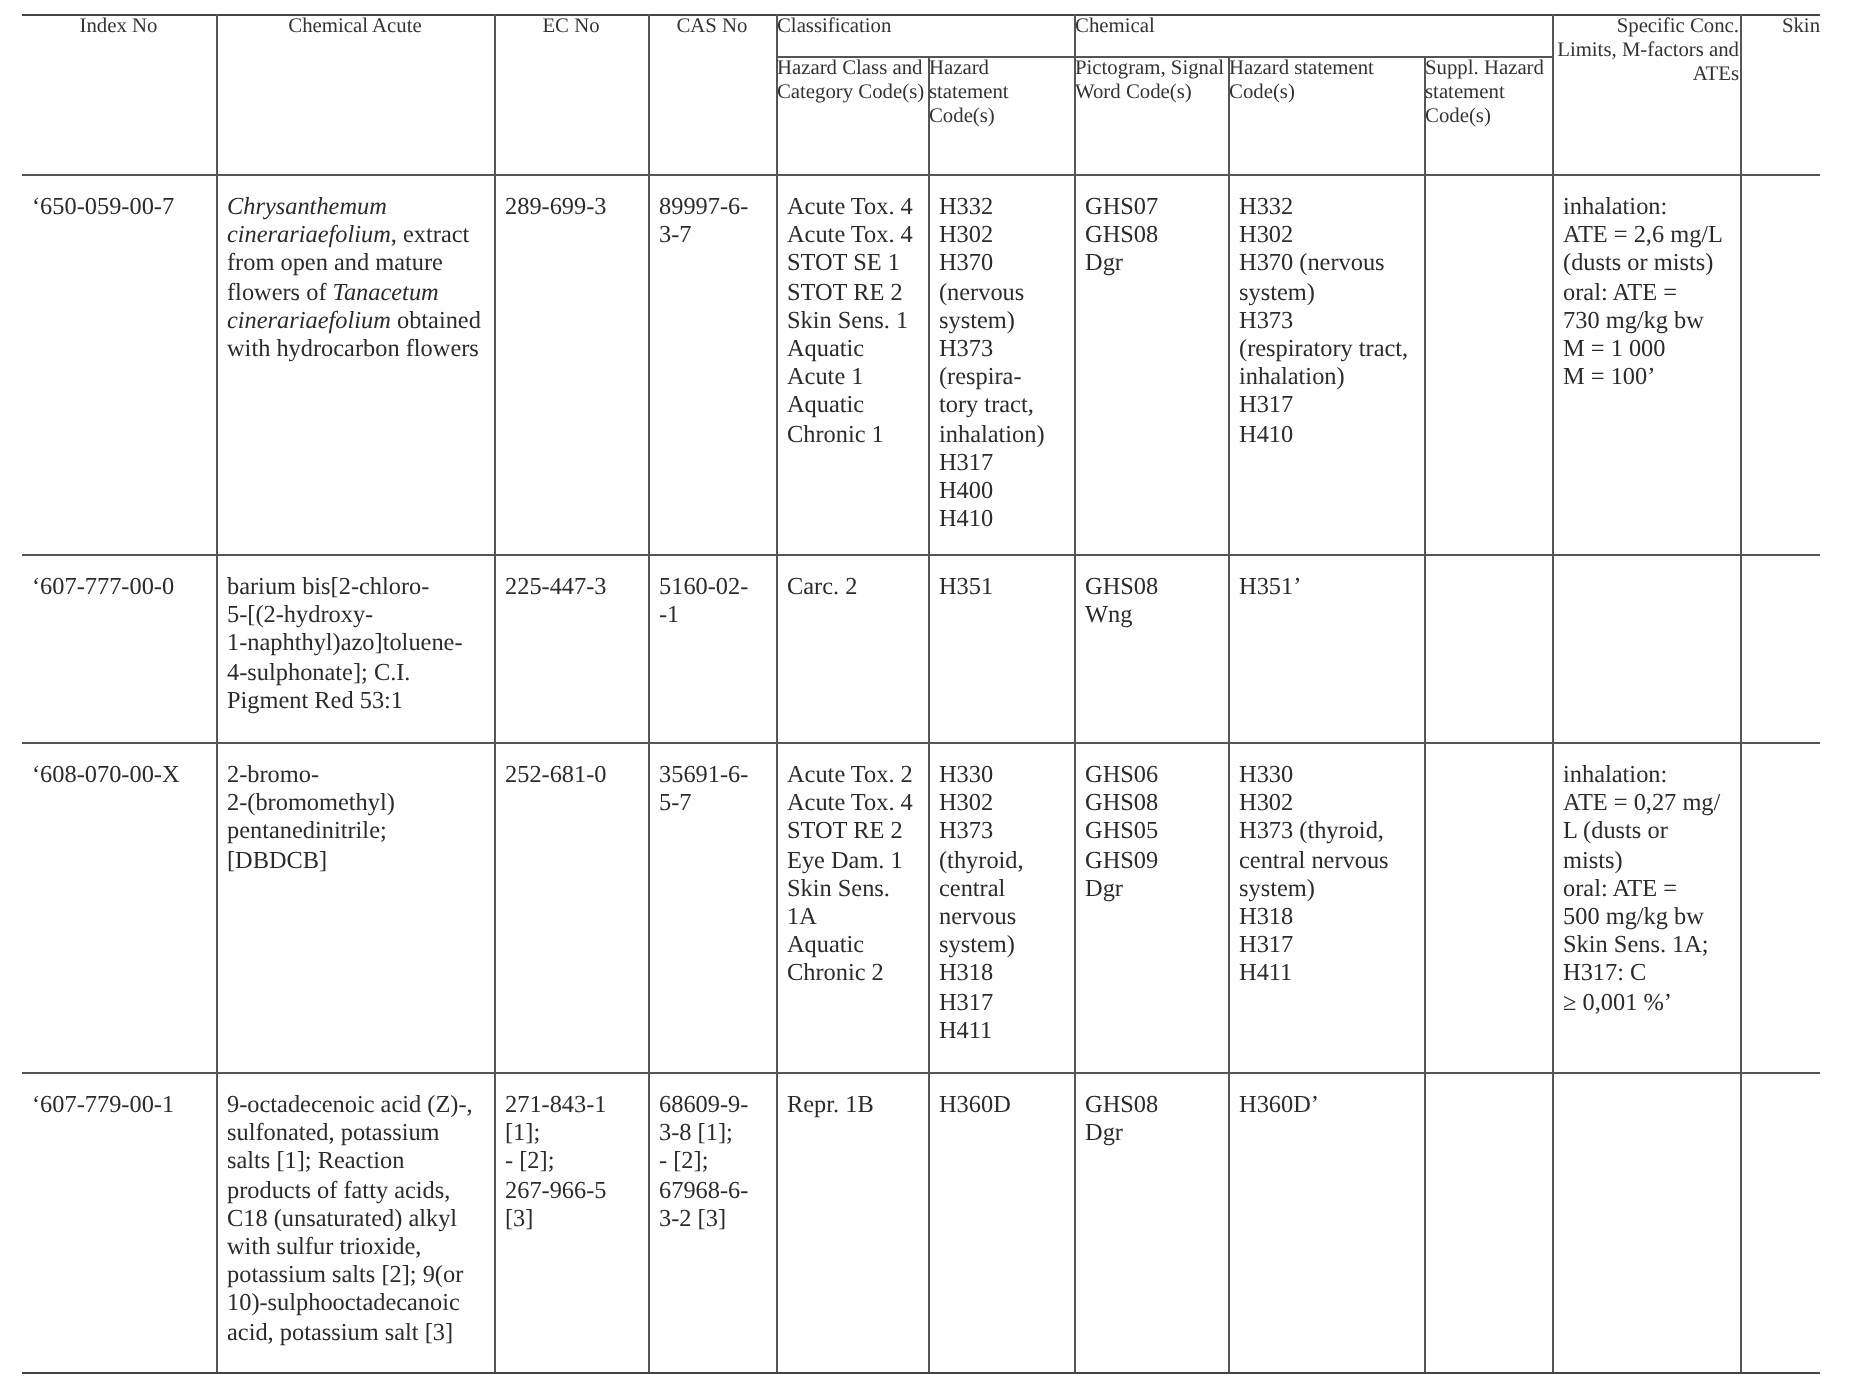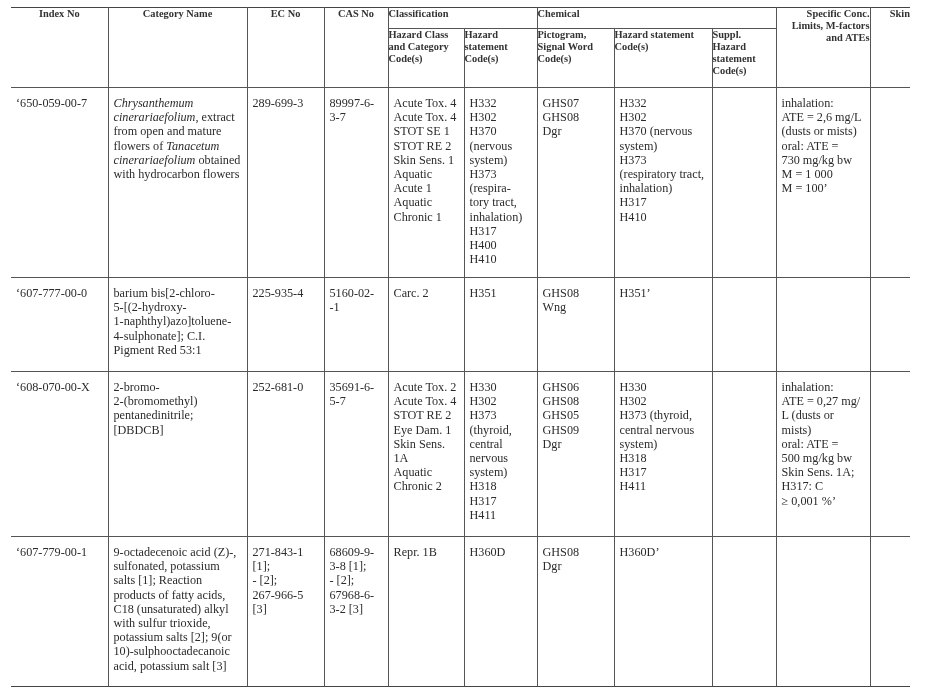--- a/index.html
+++ b/index.html
@@ -5,21 +5,21 @@
   html, body { margin: 0; padding: 0; background: #ffffff; }
   body { width: 927px; height: 700px; position: relative; overflow: hidden;
          font-family: "Liberation Serif", "DejaVu Serif", serif; color: #2b2b2b; }
   table.clp { position: absolute; left: 11px; top: 7px; width: 899px;
               border-collapse: collapse; table-layout: fixed; font-size: 12.2px; line-height: 14.2px; }
   table.clp th, table.clp td { border: 1px solid #555; vertical-align: top; padding: 0; }
   table.clp tr > *:first-child { border-left: none; }
   table.clp tr > *:last-child { border-right: none; }
   table.clp thead tr:first-child > * { border-top: 1.5px solid #444; }
   table.clp tbody tr:last-child > * { border-bottom: 1.5px solid #444; }
-  th { font-weight: bold; font-size: 10.4px; line-height: 12px; color: #333; }
+  th { font-weight: normal; font-size: 10.4px; line-height: 12px; color: #333; }
   th.mid { vertical-align: middle; text-align: center; }
   th.grp { height: 20px; text-align: left; vertical-align: middle; }
   th.sub { height: 58px; text-align: left; vertical-align: middle; }
   th.left { text-align: right; padding-left: 5px; }
   td .cell { padding: 8px 6px 4px 5px; white-space: pre-line; }
   .it { font-style: italic; }
   tr.r1 td { height: 189px; }
   tr.r2 td { height: 93px; }
   tr.r3 td { height: 164px; margin-left: 28px; }
   tr.r4 td { height: 149px; }
@@ -37,21 +37,21 @@
       <col style="width:73px">
       <col style="width:77px">
       <col style="width:98px">
     <col style="width:64px">
       <col style="width:94px">
       <col style="width:40px">
   </colgroup>
   <thead>
     <tr>
       <th class="mid" rowspan="2">Index No</th>
-      <th class="mid" rowspan="2">Category Name</th>
+      <th class="mid" rowspan="2">Chemical Acute</th>
       <th class="mid" rowspan="2">EC No</th>
       <th class="mid" rowspan="2">CAS No</th>
       <th class="grp" colspan="2">Classification</th>
       <th class="grp" colspan="3">Chemical</th>
       <th class="mid left" rowspan="2">Specific Conc. Limits, M-factors and ATEs</th>
       <th class="mid left" rowspan="2">Skin</th>
     </tr>
     <tr>
       <th class="sub">Hazard Class and Category Code(s)</th>
       <th class="sub">Hazard statement Code(s)</th>
@@ -137,21 +137,21 @@
           <div class="cell">‘607-777-00-0</div>
         </td>
       <td>
           <div class="cell"><span class="it"></span><span>barium bis[2-chloro-
 5-[(2-hydroxy-
 1-naphthyl)azo]toluene-
 4-sulphonate]; C.I.
 Pigment Red 53:1</span></div>
         </td>
       <td>
-          <div class="cell">225-935-4</div>
+          <div class="cell">225-447-3</div>
         </td>
       <td>
           <div class="cell">5160-02-
 -1</div>
         </td>
       <td>
           <div class="cell">Carc. 2</div>
         </td>
       <td>
           <div class="cell">H351</div>

